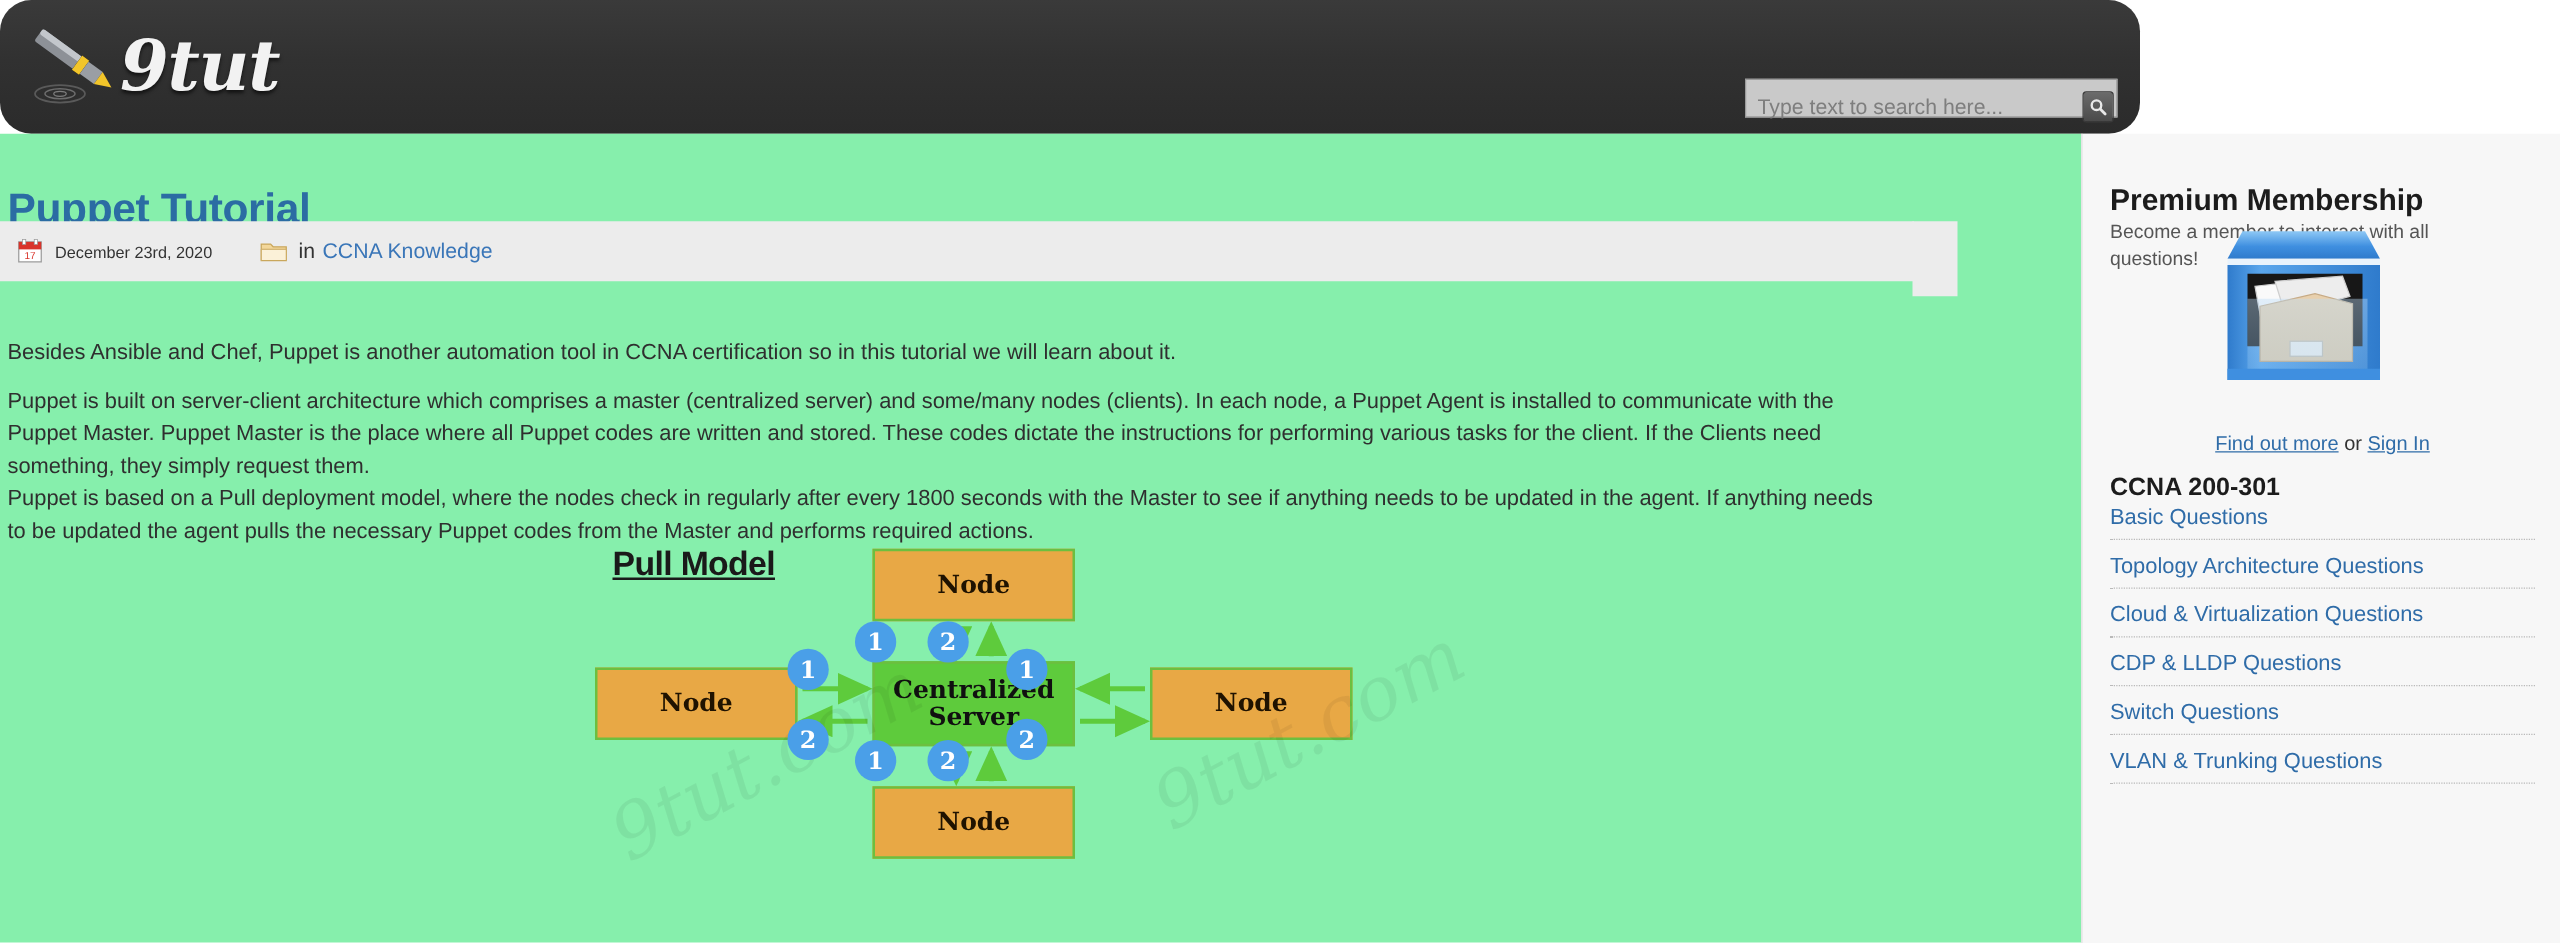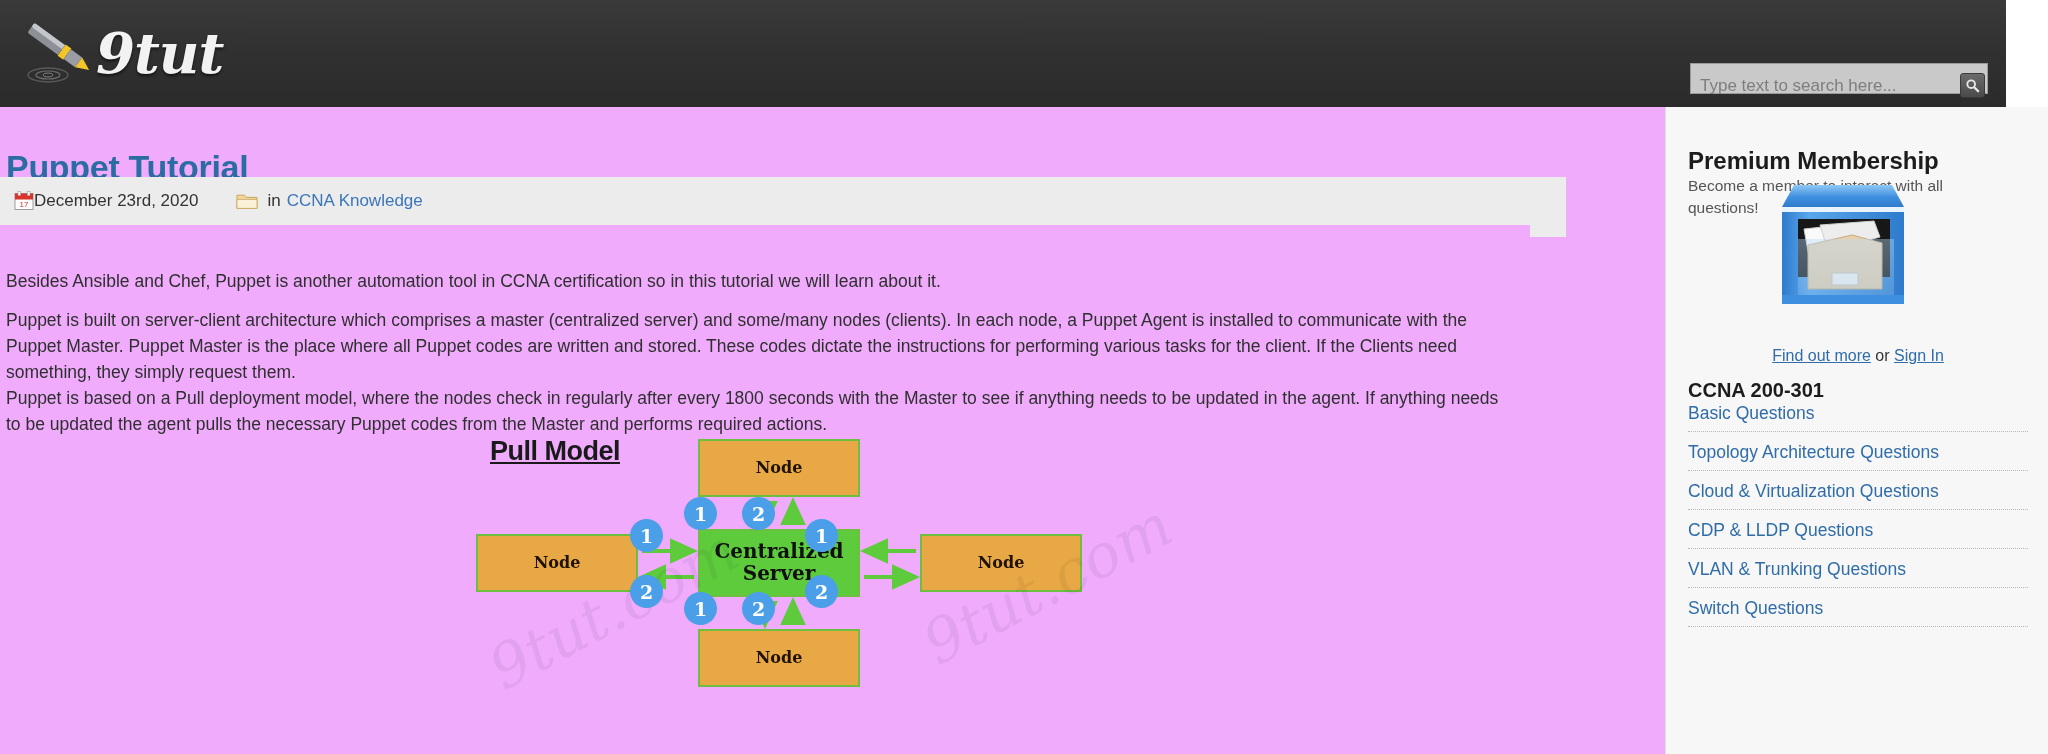--- a/index.html
+++ b/index.html
@@ -8,22 +8,23 @@
     width: 2048px; height: 754px;
     overflow: hidden;
     background: #ffffff;
     font-family: "Liberation Sans", sans-serif;
   }
 
   
   #header-bar {
     position: absolute;
     left: 0; top: 0;
-    width: 2006px; height: 107px;
+    width: 1712px; height: 107px;
     background: linear-gradient(180deg, #3a3a3a 0%, #313131 45%, #2b2b2b 100%);
+    border-radius: 25px;
   }
   #logo-wrap {
     position: absolute;
     left: 18px; top: 8px;
     display: flex; align-items: center;
     height: 90px;
   }
   #pen-icon { width: 74px; height: 72px; display: block; }
   #logo-text {
     font-family: "DejaVu Serif", serif;
@@ -64,21 +65,21 @@
     display: flex; align-items: center; justify-content: center;
     cursor: pointer;
     flex: 0 0 auto;
   }
 
   
   #content-col {
     position: absolute;
     left: 0; top: 107px;
     width: 1665px; height: 647px;
-    background: #f0abfc;
+    background: #86efac;
     overflow: hidden;
   }
   #sidebar-col {
     position: absolute;
     left: 1665px; top: 107px;
     width: 383px; height: 753px;
     background: #f7f7f7;
     border-left: 1px solid #e0e0e0;
     overflow: hidden;
   }
@@ -101,21 +102,21 @@
 
   #meta-bar {
     position: absolute;
     left: 0; top: 70px;
     width: 1531px; height: 48px;
     background: #ececec;
     display: flex; align-items: center;
   }
   .meta-group { display: flex; align-items: center; }
   #meta-date-text {
-    font-size: 17px; color: #333; 
+    font-size: 13px; color: #333; margin-left: 10px;
   }
   #meta-in-text { font-size: 17px; color: #333; margin: 0 6px 0 9px; }
   #meta-cat-link {
     font-size: 17px; color: #3a76b8; text-decoration: none; cursor: pointer;
   }
   .cal-icon { width: 20px; height: 20px; margin-left: 14px; display:block; }
   .folder-icon { width: 22px; height: 18px; margin-left: 38px; display:block; }
 
   .body-para {
     position: absolute;
@@ -147,21 +148,21 @@
   .dbox {
     position: absolute;
     border: 2px solid #6cbf3f;
     display: flex; align-items: center; justify-content: center;
     font-family: "DejaVu Serif", serif;
     font-weight: bold;
     color: #1f1200;
     text-align: center;
     line-height: 1.08;
   }
-  .node-box { background: #e8a845; font-size: 16px; text-align: right; }
+  .node-box { background: #e8a845; font-size: 20px; text-align: right; }
   .server-box {
     background: #5ecb3c;
     font-size: 20px;
     color: #101010;
   }
   #node-top    { left: 238px; top: 10px;  width: 162px; height: 58px; }
   #node-left   { left: 16px;  top: 105px; width: 162px; height: 58px; }
   #node-right  { left: 460px; top: 105px; width: 162px; height: 58px; }
   #node-bottom { left: 238px; top: 200px; width: 162px; height: 58px; }
   #server      { left: 238px; top: 100px; width: 162px; height: 68px; }
@@ -400,16 +401,16 @@
     <a href="#">Sign In</a>
   </div>
 
   <h2 class="sb-h2" id="sb-ccna-title">CCNA 200-301</h2>
 
   <ul id="sb-list">
     <li><a href="#">Basic Questions</a></li>
     <li><a href="#">Topology Architecture Questions</a></li>
     <li><a href="#">Cloud &amp; Virtualization Questions</a></li>
     <li><a href="#">CDP &amp; LLDP Questions</a></li>
+    <li><a href="#">Switch Questions</a></li>
     <li><a href="#">VLAN &amp; Trunking Questions</a></li>
-    <li><a href="#">Switch Questions</a></li>
   </ul>
 </div>
 
 </body></html>

